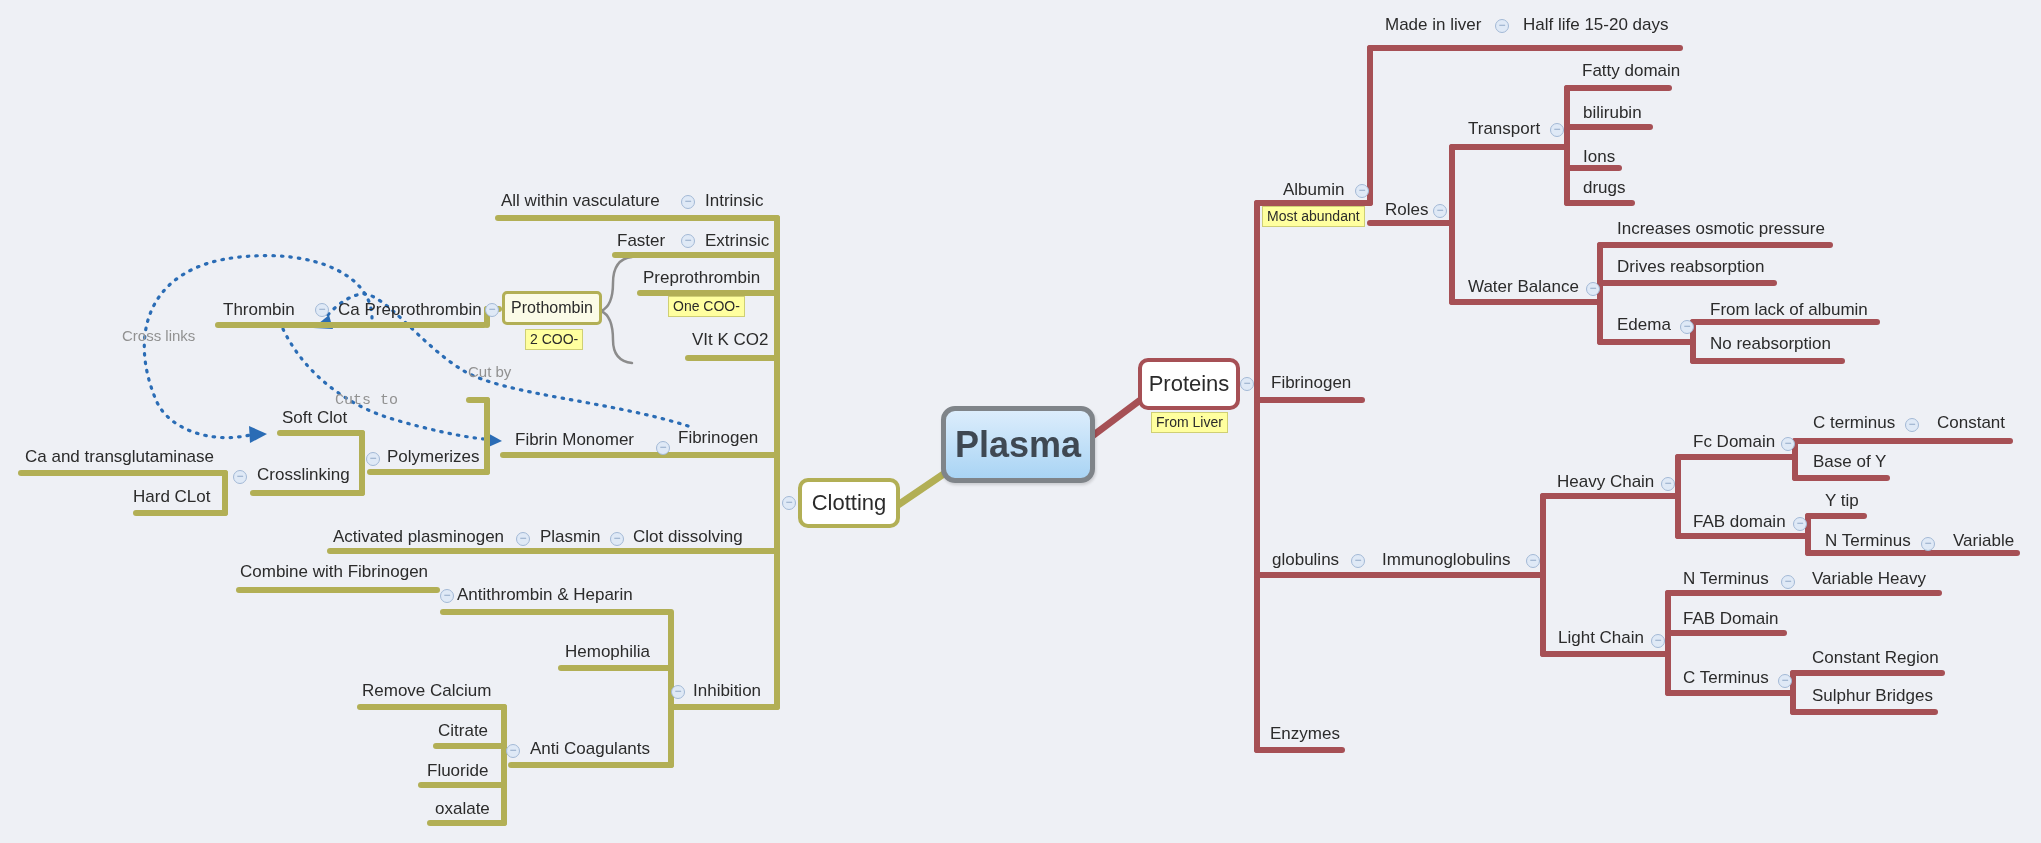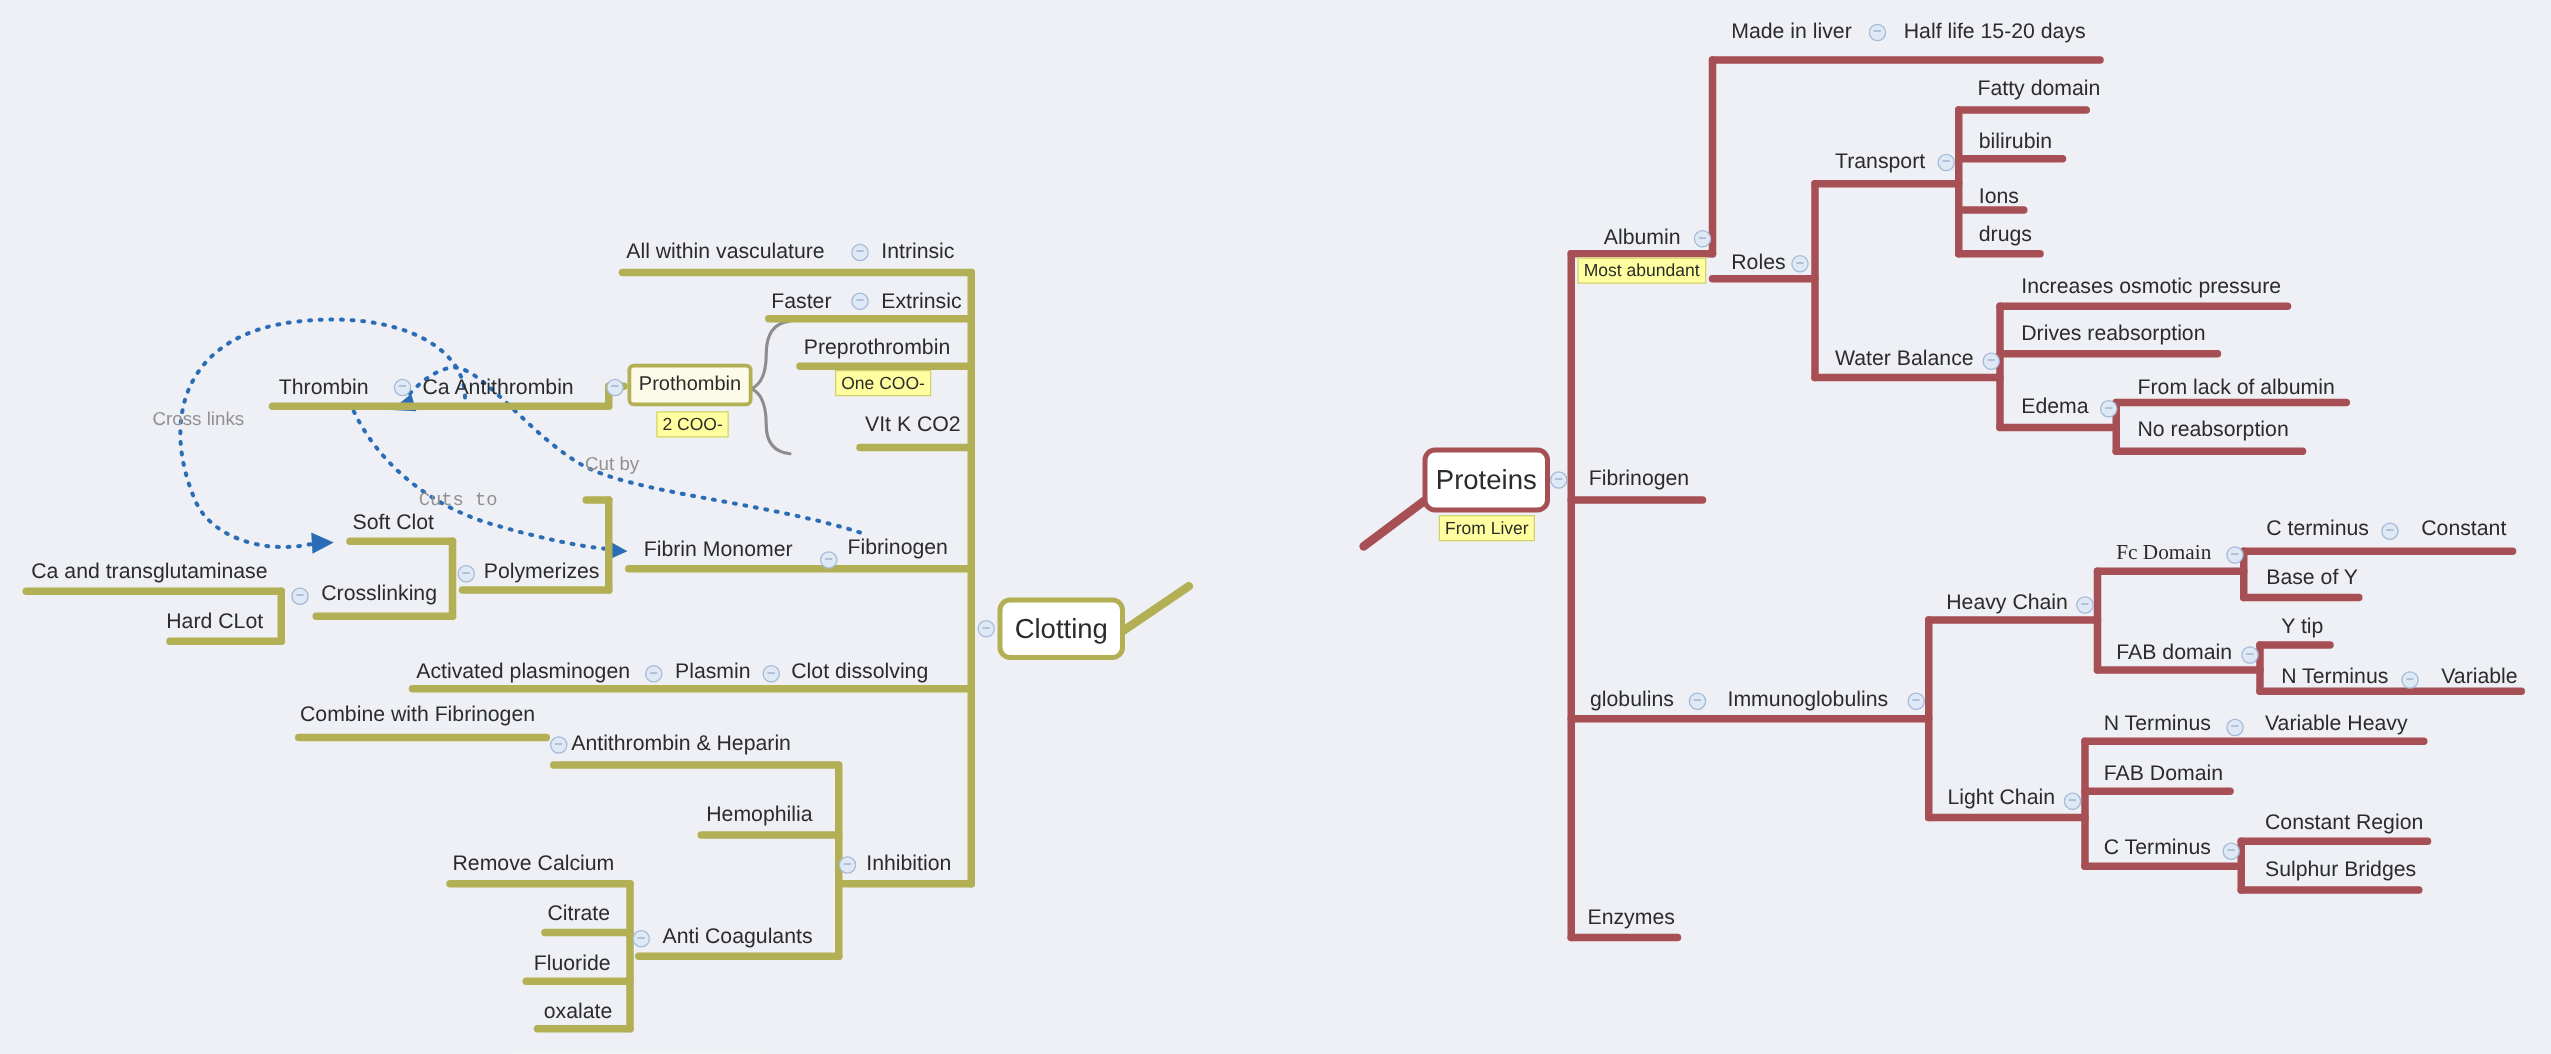--- a/index.html
+++ b/index.html
@@ -117,21 +117,21 @@
     <div class="ln m" style="left: 1790px; top: 670px; width: 155px; height: 6px;"></div>
     <div class="ln m" style="left: 1790px; top: 709px; width: 148px; height: 6px;"></div>
     <div class="ln m" style="left: 1254px; top: 747px; width: 91px; height: 6px;"></div>
     <div class="t" style="left: 501px; top: 191px;">All within vasculature</div>
     <div class="t" style="left: 705px; top: 191px;">Intrinsic</div>
     <div class="t" style="left: 617px; top: 231px;">Faster</div>
     <div class="t" style="left: 705px; top: 231px;">Extrinsic</div>
     <div class="t" style="left: 643px; top: 268px;">Preprothrombin</div>
     <div class="t" style="left: 692px; top: 330px;">VIt K CO2</div>
     <div class="t" style="left: 223px; top: 300px;">Thrombin</div>
-    <div class="t" style="left: 338px; top: 300px;">Ca Antithrombin</div>
+    <div class="t" style="left: 338px; top: 300px;">Ca Preprothrombin</div>
     <div class="t" style="left: 515px; top: 430px;">Fibrin Monomer</div>
     <div class="t" style="left: 678px; top: 428px;">Fibrinogen</div>
     <div class="t" style="left: 387px; top: 447px;">Polymerizes</div>
     <div class="t" style="left: 282px; top: 408px;">Soft Clot</div>
     <div class="t" style="left: 257px; top: 465px;">Crosslinking</div>
     <div class="t" style="left: 25px; top: 447px;">Ca and transglutaminase</div>
     <div class="t" style="left: 133px; top: 487px;">Hard CLot</div>
     <div class="t" style="left: 333px; top: 527px;">Activated plasminogen</div>
     <div class="t" style="left: 540px; top: 527px;">Plasmin</div>
     <div class="t" style="left: 633px; top: 527px;">Clot dissolving</div>
@@ -156,21 +156,21 @@
     <div class="t" style="left: 1468px; top: 277px;">Water Balance</div>
     <div class="t" style="left: 1617px; top: 219px;">Increases osmotic pressure</div>
     <div class="t" style="left: 1617px; top: 257px;">Drives reabsorption</div>
     <div class="t" style="left: 1617px; top: 315px;">Edema</div>
     <div class="t" style="left: 1710px; top: 300px; text-align: right;">From lack of albumin</div>
     <div class="t" style="left: 1710px; top: 334px;">No reabsorption</div>
     <div class="t" style="left: 1271px; top: 373px;">Fibrinogen</div>
     <div class="t" style="left: 1272px; top: 550px;">globulins</div>
     <div class="t" style="left: 1382px; top: 550px;">Immunoglobulins</div>
     <div class="t" style="left: 1557px; top: 472px;">Heavy Chain</div>
-    <div class="t" style="left: 1693px; top: 432px; font-family: Liberation Serif, serif;">Fc Domain</div>
+    <div class="t" style="left: 1693px; top: 432px;">Fc Domain</div>
     <div class="t" style="left: 1813px; top: 413px;">C terminus</div>
     <div class="t" style="left: 1937px; top: 413px;">Constant</div>
     <div class="t" style="left: 1813px; top: 452px;">Base of Y</div>
     <div class="t" style="left: 1693px; top: 512px;">FAB domain</div>
     <div class="t" style="left: 1825px; top: 491px;">Y tip</div>
     <div class="t" style="left: 1825px; top: 531px;">N Terminus</div>
     <div class="t" style="left: 1953px; top: 531px;">Variable</div>
     <div class="t" style="left: 1558px; top: 628px;">Light Chain</div>
     <div class="t" style="left: 1683px; top: 569px;">N Terminus</div>
     <div class="t" style="left: 1812px; top: 569px;">Variable Heavy</div>
@@ -179,20 +179,21 @@
     <div class="t" style="left: 1812px; top: 648px;">Constant Region</div>
     <div class="t" style="left: 1812px; top: 686px;">Sulphur Bridges</div>
     <div class="t" style="left: 1270px; top: 724px;">Enzymes</div>
     <div class="rl" style="left: 122px; top: 327px;">Cross links</div>
     <div class="rl" style="left: 468px; top: 363px;">Cut by</div>
     <div class="rl" style="left: 335px; top: 392px; font-family: Liberation Mono, monospace;">Cuts to</div>
     <div class="yl" style="left: 668px; top: 296px;">One COO-</div>
     <div class="yl" style="left: 525px; top: 329px;">2 COO-</div>
     <div class="yl" style="left: 1262px; top: 206px;">Most abundant</div>
     <div class="yl" style="left: 1151px; top: 412px;">From Liver</div>
+    <div class="box b-plasma" style="left: 941px; top: 406px; width: 154px; height: 77px; font-size: 36px;">Plasma</div>
     <div class="box b-onode" style="left: 798px; top: 478px; width: 102px; height: 50px; font-size: 22px;">Clotting</div>
     <div class="box b-mnode" style="left: 1138px; top: 358px; width: 102px; height: 52px; font-size: 22px;">Proteins</div>
     <div class="box b-ocream" style="left: 502px; top: 291px; width: 100px; height: 34px; font-size: 16px;">Prothombin</div>
     <div class="ic" style="left: 681px; top: 195px;">−</div>
     <div class="ic" style="left: 681px; top: 234px;">−</div>
     <div class="ic" style="left: 485px; top: 303px;">−</div>
     <div class="ic" style="left: 315px; top: 303px;">−</div>
     <div class="ic" style="left: 656px; top: 441px;">−</div>
     <div class="ic" style="left: 366px; top: 452px;">−</div>
     <div class="ic" style="left: 233px; top: 470px;">−</div>

